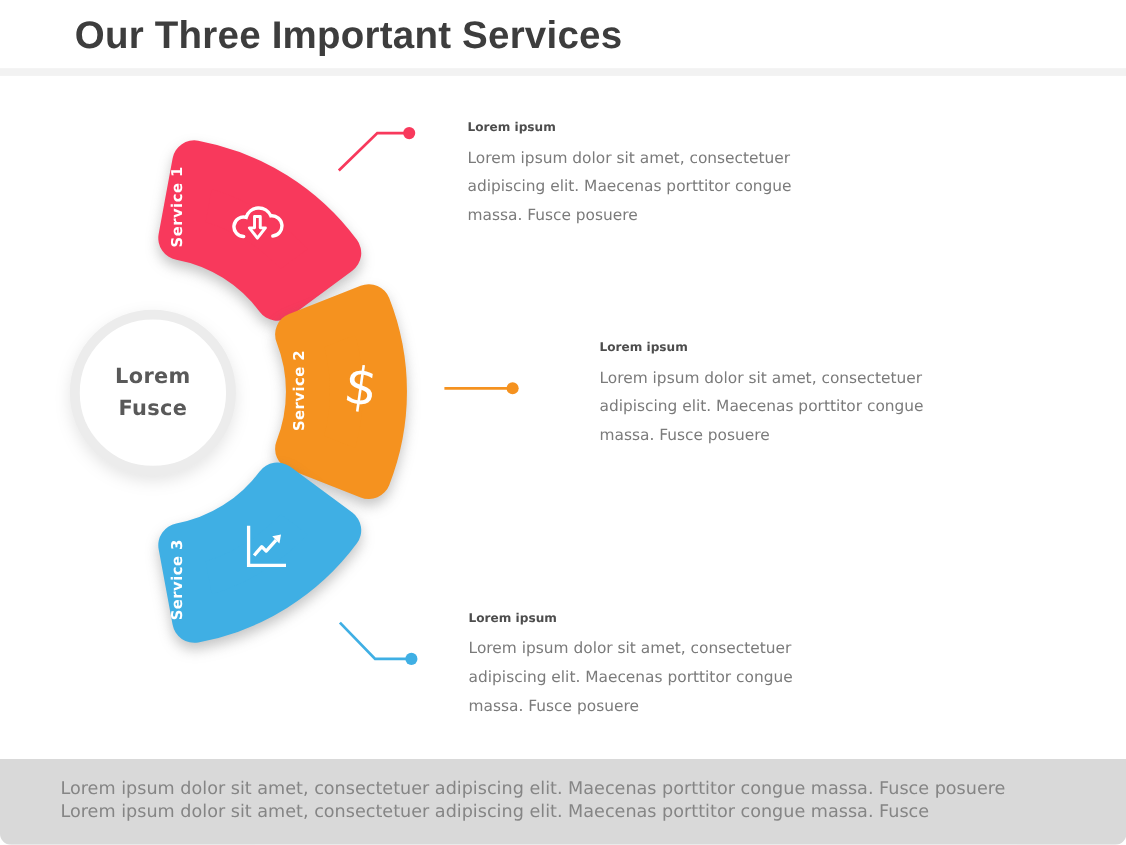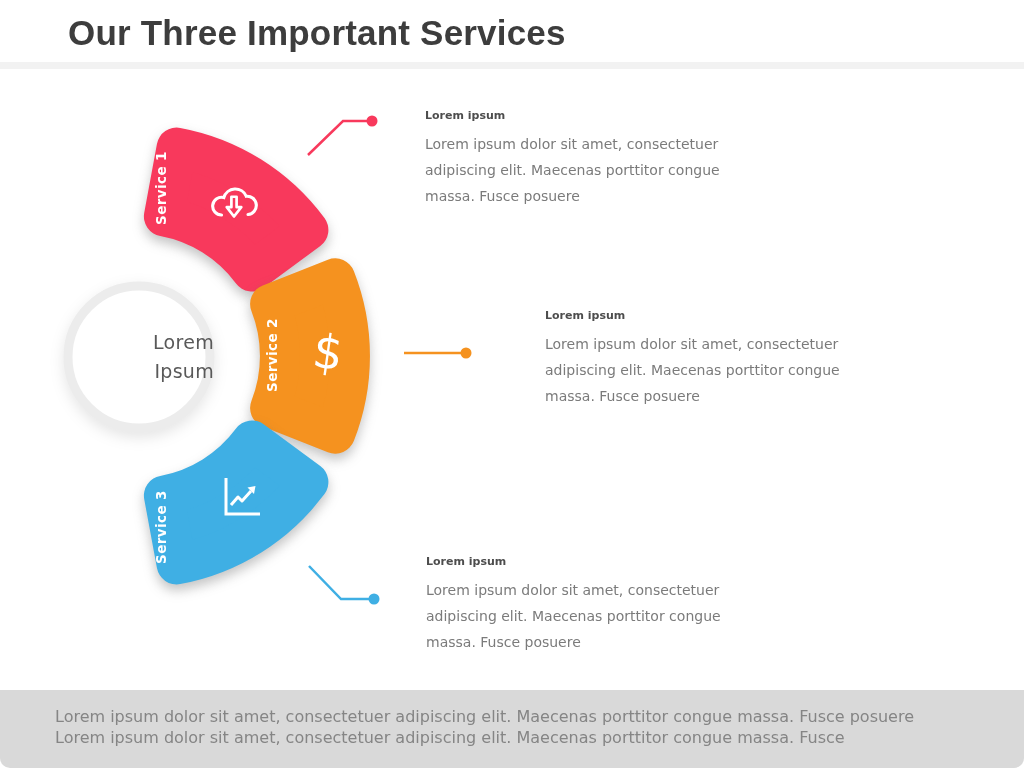--- a/index.html
+++ b/index.html
@@ -29,21 +29,21 @@
     color:#ffffff; font-weight:700; font-size:13.5px; letter-spacing:0.4px;
     white-space:nowrap;
   }
   .icon-wrap { position:absolute; transform:translate(-50%,-50%); }
   .dollar-glyph {
     color:#ffffff; font-size:47px; font-weight:400;
     transform:rotate(8deg); display:inline-block;
   }
   .center-text {
     position:absolute; left:139px; top:357px; transform:translate(-50%,-50%);
-    text-align:right; color:#595959; font-weight:400; font-size:19px;
+    text-align:center; color:#595959; font-weight:700; font-size:19px;
     line-height:29px; letter-spacing:0.3px; width:150px;
   }
   .callout { position:absolute; width:332px; }
   .callout-heading { font-size:11px; font-weight:700; color:#4d4d4d; margin-bottom:9px; }
   .callout-body { font-size:14px; line-height:26px; color:#7b7b7b; }
   .footer {
     position:absolute; left:0; top:690px; width:1024px; height:78px;
     background:#d9d9d9; border-radius:0 0 10px 10px;
     padding:16px 0 0 55px; color:#858585; font-size:16px; line-height:21px;
   }
@@ -103,21 +103,21 @@
 <div class="icon-wrap" style="left:240px; top:499px;">
   <svg width="48" height="48" viewBox="0 0 48 48">
     <path d="M10 5 V 41 H 44" fill="none" stroke="#ffffff" stroke-width="3"></path>
     <polyline points="15,32 22,24 26,28 35,18" fill="none" stroke="#ffffff" stroke-width="3" stroke-linejoin="round"></polyline>
     <polygon points="31.5,14.5 39.5,13 38,21" fill="#ffffff"></polygon>
   </svg>
 </div>
 
 <div class="center-text">
   <div>Lorem</div>
-  <div>Ipsum</div>
+  <div>Fusce</div>
 </div>
 
 <div class="callout" style="left:425px; top:109px;">
   <div class="callout-heading">Lorem ipsum</div>
   <div class="callout-body">Lorem ipsum dolor sit amet, consectetuer adipiscing elit. Maecenas porttitor congue massa. Fusce posuere</div>
 </div>
 <div class="callout" style="left:545px; top:309px;">
   <div class="callout-heading">Lorem ipsum</div>
   <div class="callout-body">Lorem ipsum dolor sit amet, consectetuer adipiscing elit. Maecenas porttitor congue massa. Fusce posuere</div>
 </div>

